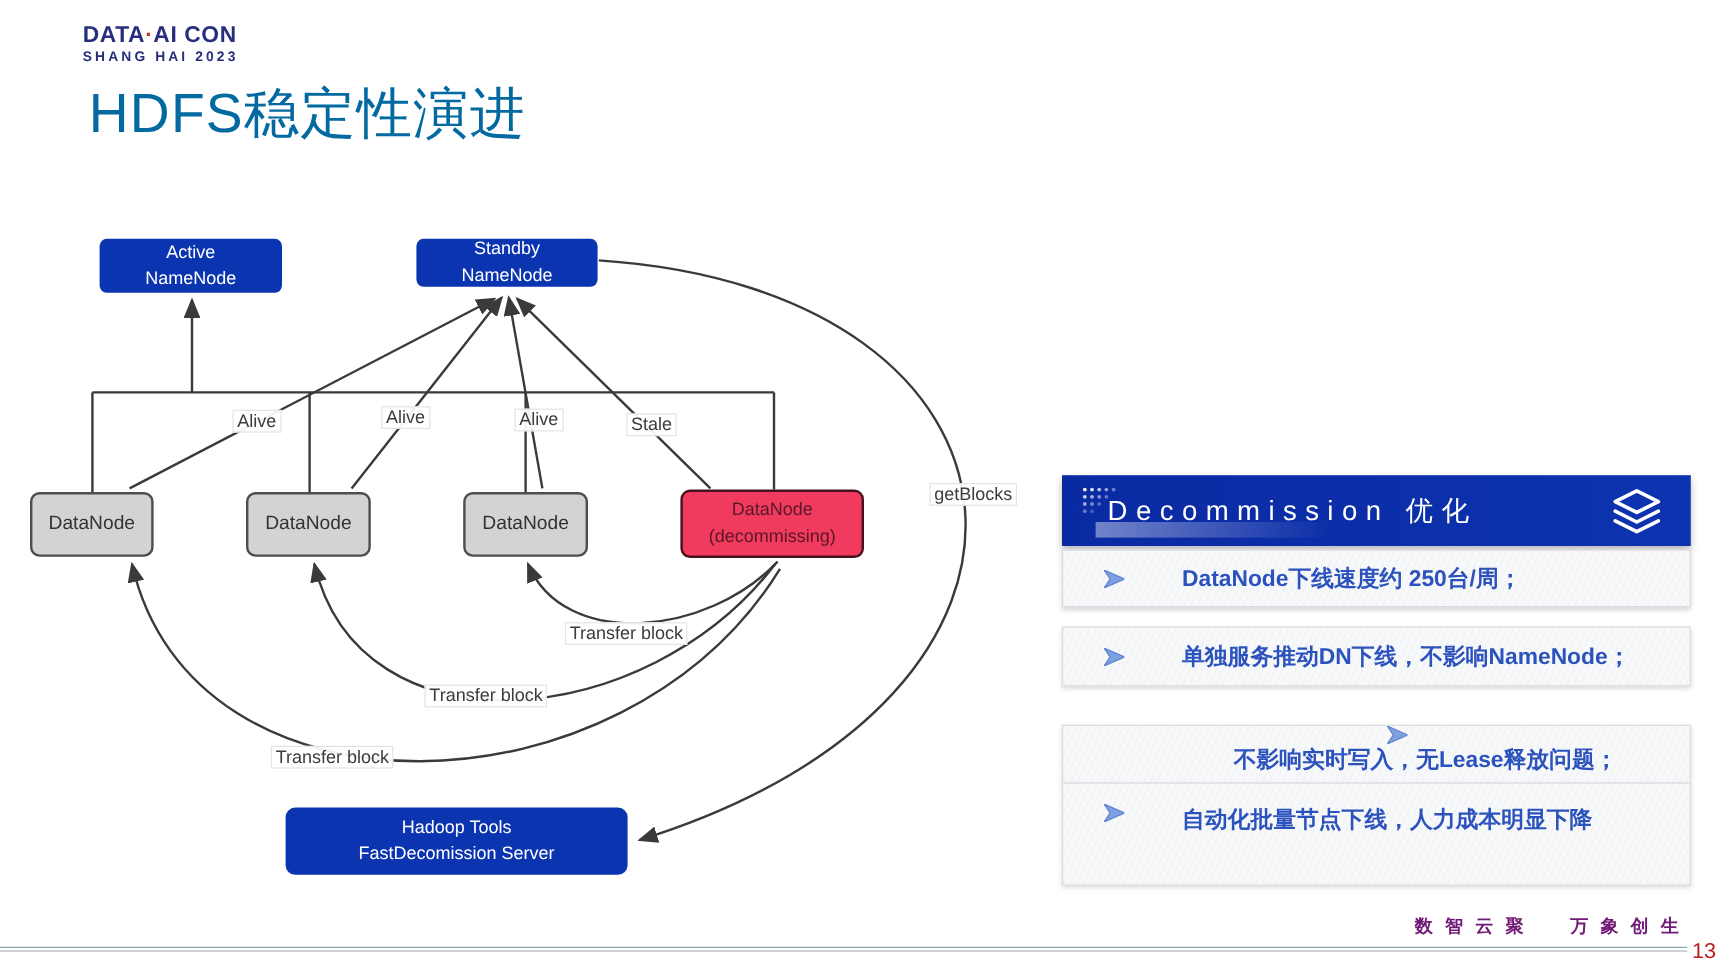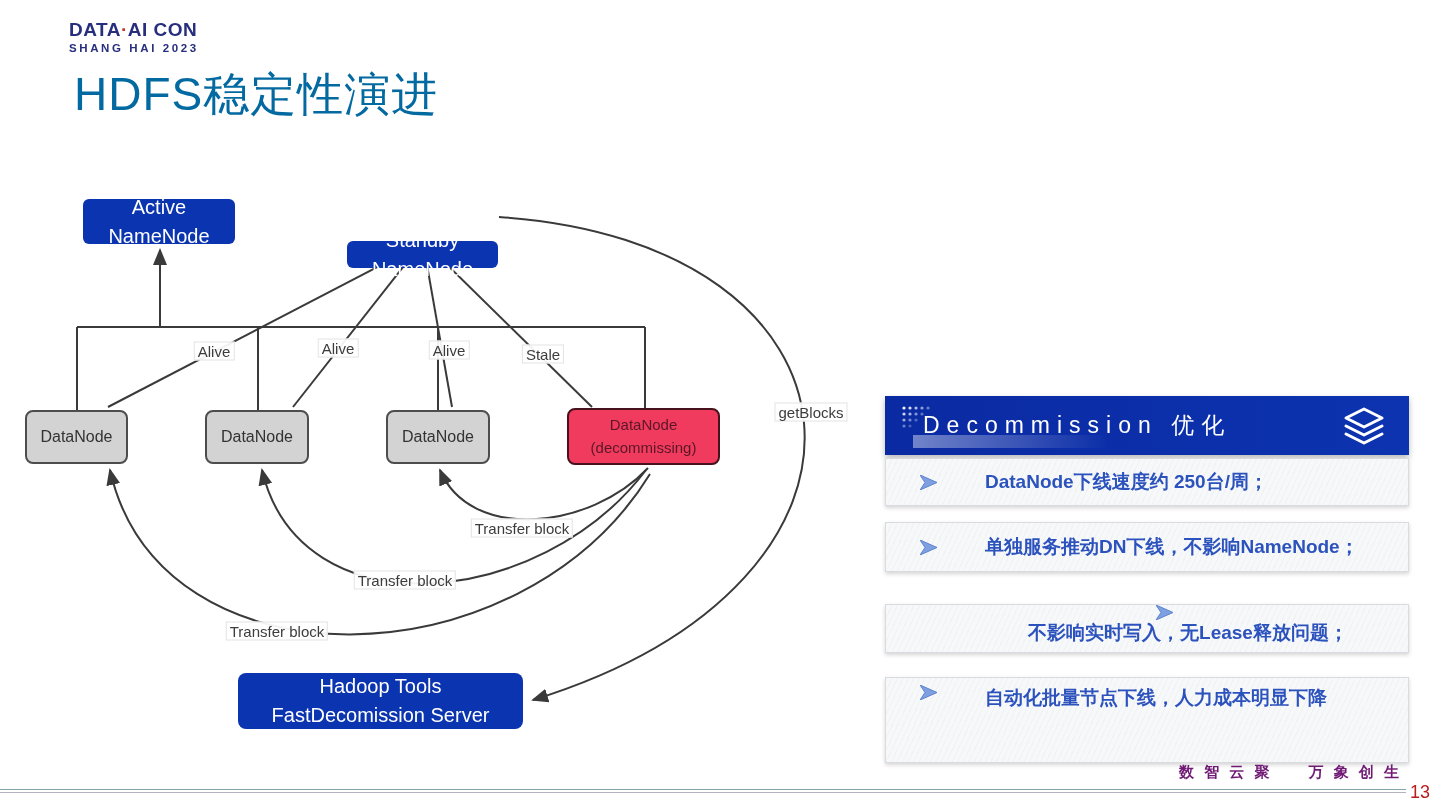--- a/index.html
+++ b/index.html
@@ -10,25 +10,25 @@
   
   .brand{position:absolute;left:22px;top:20px;line-height:1.1;margin-left:47px;}
   .brand-line1{font-size:19px;font-weight:800;color:#272e7e;letter-spacing:.5px;}
   .brand-dot{color:#c03a2b;font-weight:800;}
   .brand-line2{font-size:11.5px;font-weight:700;color:#272e7e;letter-spacing:2.6px;margin-top:1px;}
   .slide-title{position:absolute;left:74px;top:64px;font-size:46px;font-weight:500;color:#0369a1;letter-spacing:1px;}
   
   .connectors{position:absolute;left:0;top:0;pointer-events:none;}
   .node{position:absolute;display:flex;flex-direction:column;align-items:center;justify-content:center;
         text-align:center;box-sizing:border-box;}
-  .node-blue{background:#0b34b0;color:#ffffff;font-size:20px;line-height:1.45;border-radius:6px;}
+  .node-blue{background:#0b34b0;color:#ffffff;font-size:15px;line-height:1.45;border-radius:6px;}
   .node-gray{background:#d3d3d3;border:2px solid #4d4d4d;border-radius:8px;color:#333333;font-size:16px;}
   .node-red{background:#f03a5e;border:2px solid #47121d;border-radius:8px;color:#5a1827;font-size:15px;line-height:1.5;}
   #node-active{left:83px;top:199px;width:152px;height:45px;}
-  #node-standby{left:347px;top:199px;width:151px;height:27px;margin-top:42px;}
+  #node-standby{left:347px;top:199px;width:151px;height:40px;}
   #node-dn1{left:25px;top:410px;width:103px;height:54px;}
   #node-dn2{left:205px;top:410px;width:104px;height:54px;}
   #node-dn3{left:386px;top:410px;width:104px;height:54px;}
   #node-dnred{left:567px;top:408px;width:153px;height:57px;}
   #node-hadoop{left:238px;top:673px;width:285px;height:56px;border-radius:8px;}
   .elabel{position:absolute;transform:translate(-50%,-50%);background:rgba(255,255,255,.93);
           border:1px solid #e3e3e3;padding:0 3px;font-size:15px;color:#3c3c3c;white-space:nowrap;}
   #lb-alive1{left:214px;top:351px;}
   #lb-alive2{left:338px;top:348px;}
   #lb-alive3{left:449px;top:350px;}
@@ -49,21 +49,21 @@
   .layers-icon{position:absolute;right:22px;top:8px;}
   .panel-row{position:absolute;left:885px;width:524px;box-sizing:border-box;
     background:
       repeating-linear-gradient(115deg,rgba(110,120,140,.05) 0 1px,transparent 1px 5px),
       #f7f8f9;
     border:1px solid #d9dbe0;box-shadow:0 2px 4px rgba(0,0,0,.17);
     display:flex;align-items:center;padding-left:34px;}
   #row1{top:458px;height:48px;}
   #row2{top:522px;height:50px;}
   #row3{top:604px;height:49px;flex-direction:column;}
-  #row4{top:677px;height:86px;align-items:flex-start;padding-top:7px;}
+  #row4{top:652px;height:86px;align-items:flex-start;padding-top:17px;}
   .bullet-icon{flex:0 0 auto;}
   .row-text{margin-left:48px;color:#2b52bd;font-weight:600;font-size:19px;white-space:nowrap;}
   
   .footer-slogan{position:absolute;right:38px;top:763px;color:#701a75;font-weight:700;
     font-size:15px;letter-spacing:3px;white-space:nowrap;}
   .footline1{position:absolute;left:0;top:789px;width:1406px;border-top:1px solid #87a5a8;}
   .footline2{position:absolute;left:0;top:792px;width:1406px;border-top:1px solid #b3b3bf;}
   .page-number{position:absolute;left:1410px;top:782px;color:#b91c1c;font-size:18px;}
 </style>
 </head>

